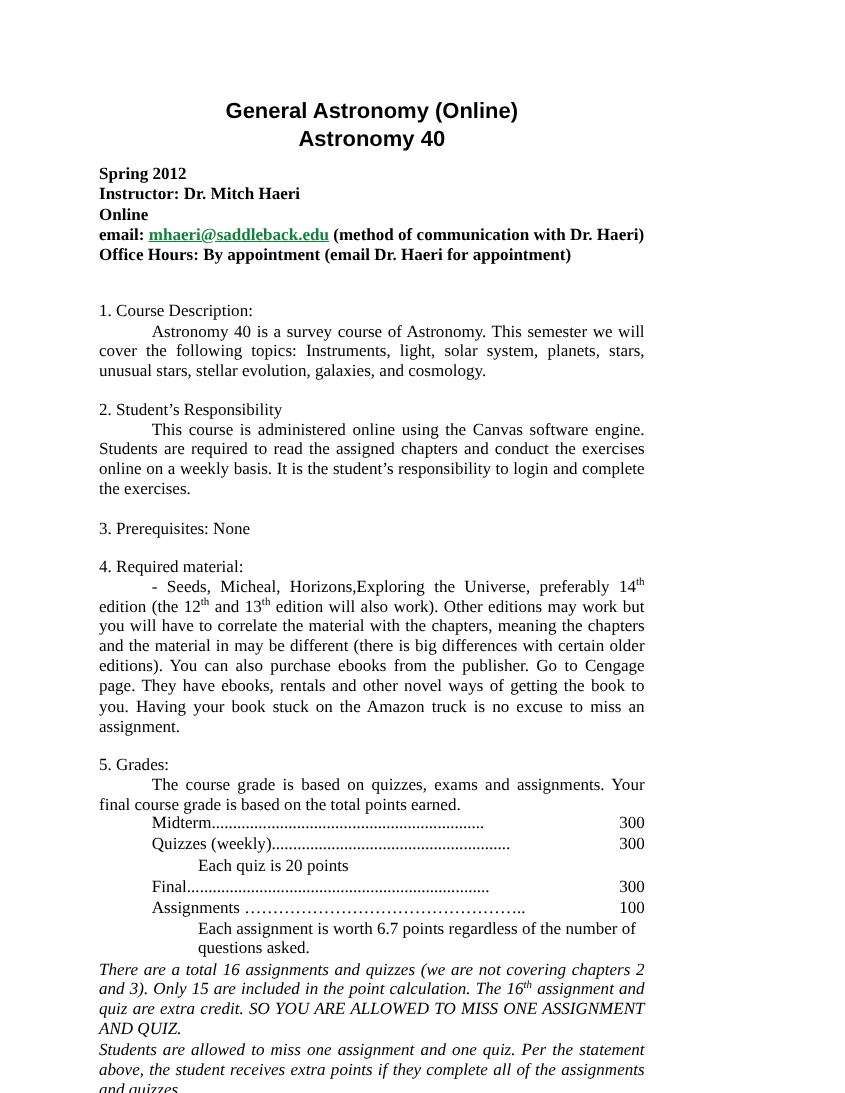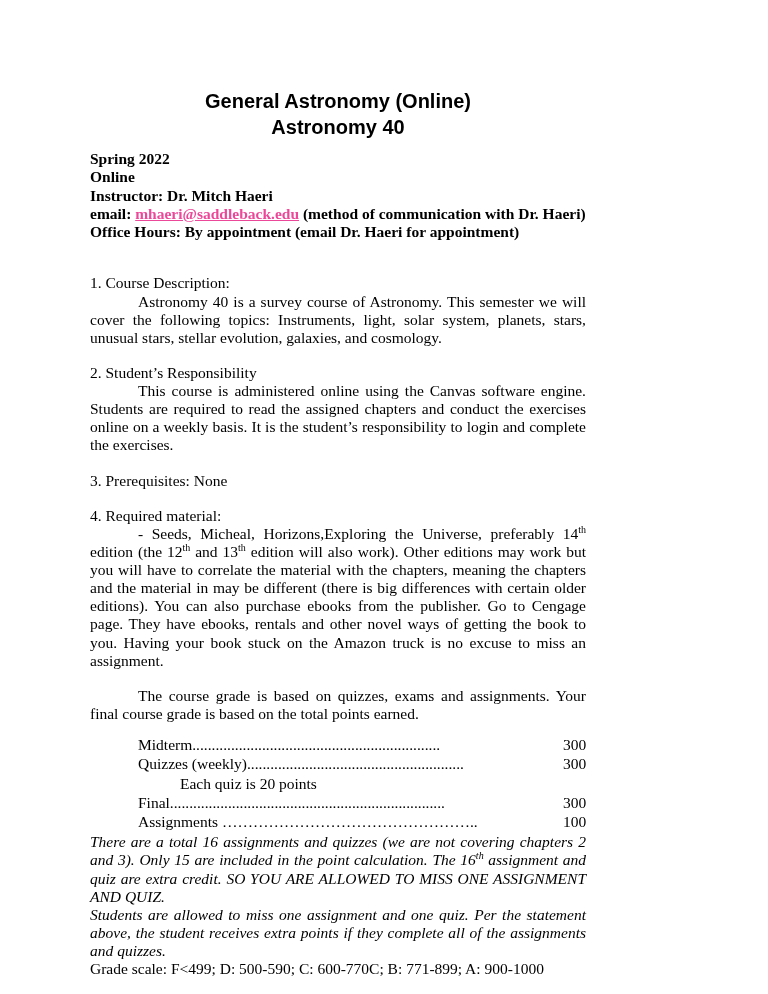--- a/index.html
+++ b/index.html
@@ -22,35 +22,35 @@
     line-height: 1.3;
     text-align: center;
     margin: 0 0 10px 0;
   }
   .header-block {
     font-weight: bold;
     line-height: 1.18;
   }
   .header-block div { margin: 0; }
   a.email-link {
-    color: #ec4899;
+    color: #15803d;
     text-decoration: underline;
     font-weight: bold;
     cursor: pointer;
   }
   .sec { margin-top: 17px; }
   .sec-first { margin-top: 33px; }
   .heading { margin: 0; line-height: 1.17; }
   p.body {
     margin: 0;
     text-align: justify;
     line-height: 1.17;
   }
   .indent { text-indent: 48px; }
-  .grades-table { margin-top: 14px; }
+  .grades-table { }
   .grade-row {
     line-height: 1.05;
     margin-bottom: 3px;
     white-space: nowrap;
   }
   .g-label {
     display: inline-block;
     margin-left: 48px;
     width: 425px;
     white-space: nowrap;
@@ -70,23 +70,23 @@
 <body>
 
 <div class="page">
 
   <h1 class="doc-title">
     <span>General Astronomy (Online)</span><br>
     <span>Astronomy 40</span>
   </h1>
 
   <div class="header-block">
-    <div>Spring 2022</div>
+    <div>Spring 2012</div>
+    <div>Instructor: Dr. Mitch Haeri</div>
     <div>Online</div>
-    <div>Instructor: Dr. Mitch Haeri</div>
     <div><span>email: </span><a class="email-link" href="#">mhaeri@saddleback.edu</a><span> (method of communication with Dr. Haeri)</span></div>
     <div>Office Hours: By appointment (email Dr. Haeri for appointment)</div>
   </div>
 
   <div class="sec sec-first">
     <p class="heading">1. Course Description:</p>
     <p class="body indent">Astronomy 40 is a survey course of Astronomy.  This semester we will cover the following topics: Instruments, light, solar system, planets, stars, unusual stars, stellar evolution, galaxies, and cosmology.</p>
   </div>
 
   <div class="sec">
@@ -97,29 +97,31 @@
   <div class="sec">
     <p class="heading">3. Prerequisites: None</p>
   </div>
 
   <div class="sec">
     <p class="heading">4. Required material:</p>
     <p class="body indent"><span>- Seeds, Micheal,  Horizons,Exploring the Universe,  preferably 14</span><sup>th</sup><span> edition (the 12</span><sup>th</sup><span> and 13</span><sup>th</sup><span> edition will also work).  Other editions may work but you will have to correlate the material with the chapters, meaning the chapters and the material in may be different (there is big differences with certain older editions). You can also purchase ebooks from the publisher. Go to Cengage page. They have ebooks, rentals and other novel ways of getting the book to you. Having your book stuck on the Amazon truck is no excuse to miss an assignment.</span></p>
   </div>
 
   <div class="sec">
+    <p class="heading">5. Grades:</p>
     <p class="body indent">The course grade is based on quizzes, exams and assignments.  Your final course grade is based on the total points earned.</p>
   </div>
 
   <div class="grades-table">
     <div class="grade-row"><span class="g-label">Midterm................................................................</span><span class="g-value">300</span></div>
     <div class="grade-row"><span class="g-label">Quizzes (weekly)........................................................</span><span class="g-value">300</span></div>
     <div class="grade-note">Each quiz is 20 points</div>
     <div class="grade-row"><span class="g-label">Final.......................................................................</span><span class="g-value">300</span></div>
     <div class="grade-row"><span class="g-label">Assignments …………………………………………..</span><span class="g-value">100</span></div>
+    <div class="grade-note">Each assignment is worth 6.7 points regardless of the number of questions asked.</div>
   </div>
 
   <p class="body para"><span>There are a total 16 assignments and quizzes (we are not covering chapters 2 and 3). Only 15 are included in the point calculation. The 16</span><sup>th</sup><span> assignment and quiz are extra credit.  SO YOU ARE ALLOWED TO MISS ONE ASSIGNMENT AND QUIZ.</span></p>
 
   <p class="body para">Students are allowed to miss one assignment and one quiz.  Per the statement above, the student receives extra points if they complete all of the assignments and quizzes.</p>
 
   <p class="body grade-scale">Grade scale: F&lt;499; D: 500-590; C: 600-770C; B: 771-899; A: 900-1000</p>
 
 </div>
 

